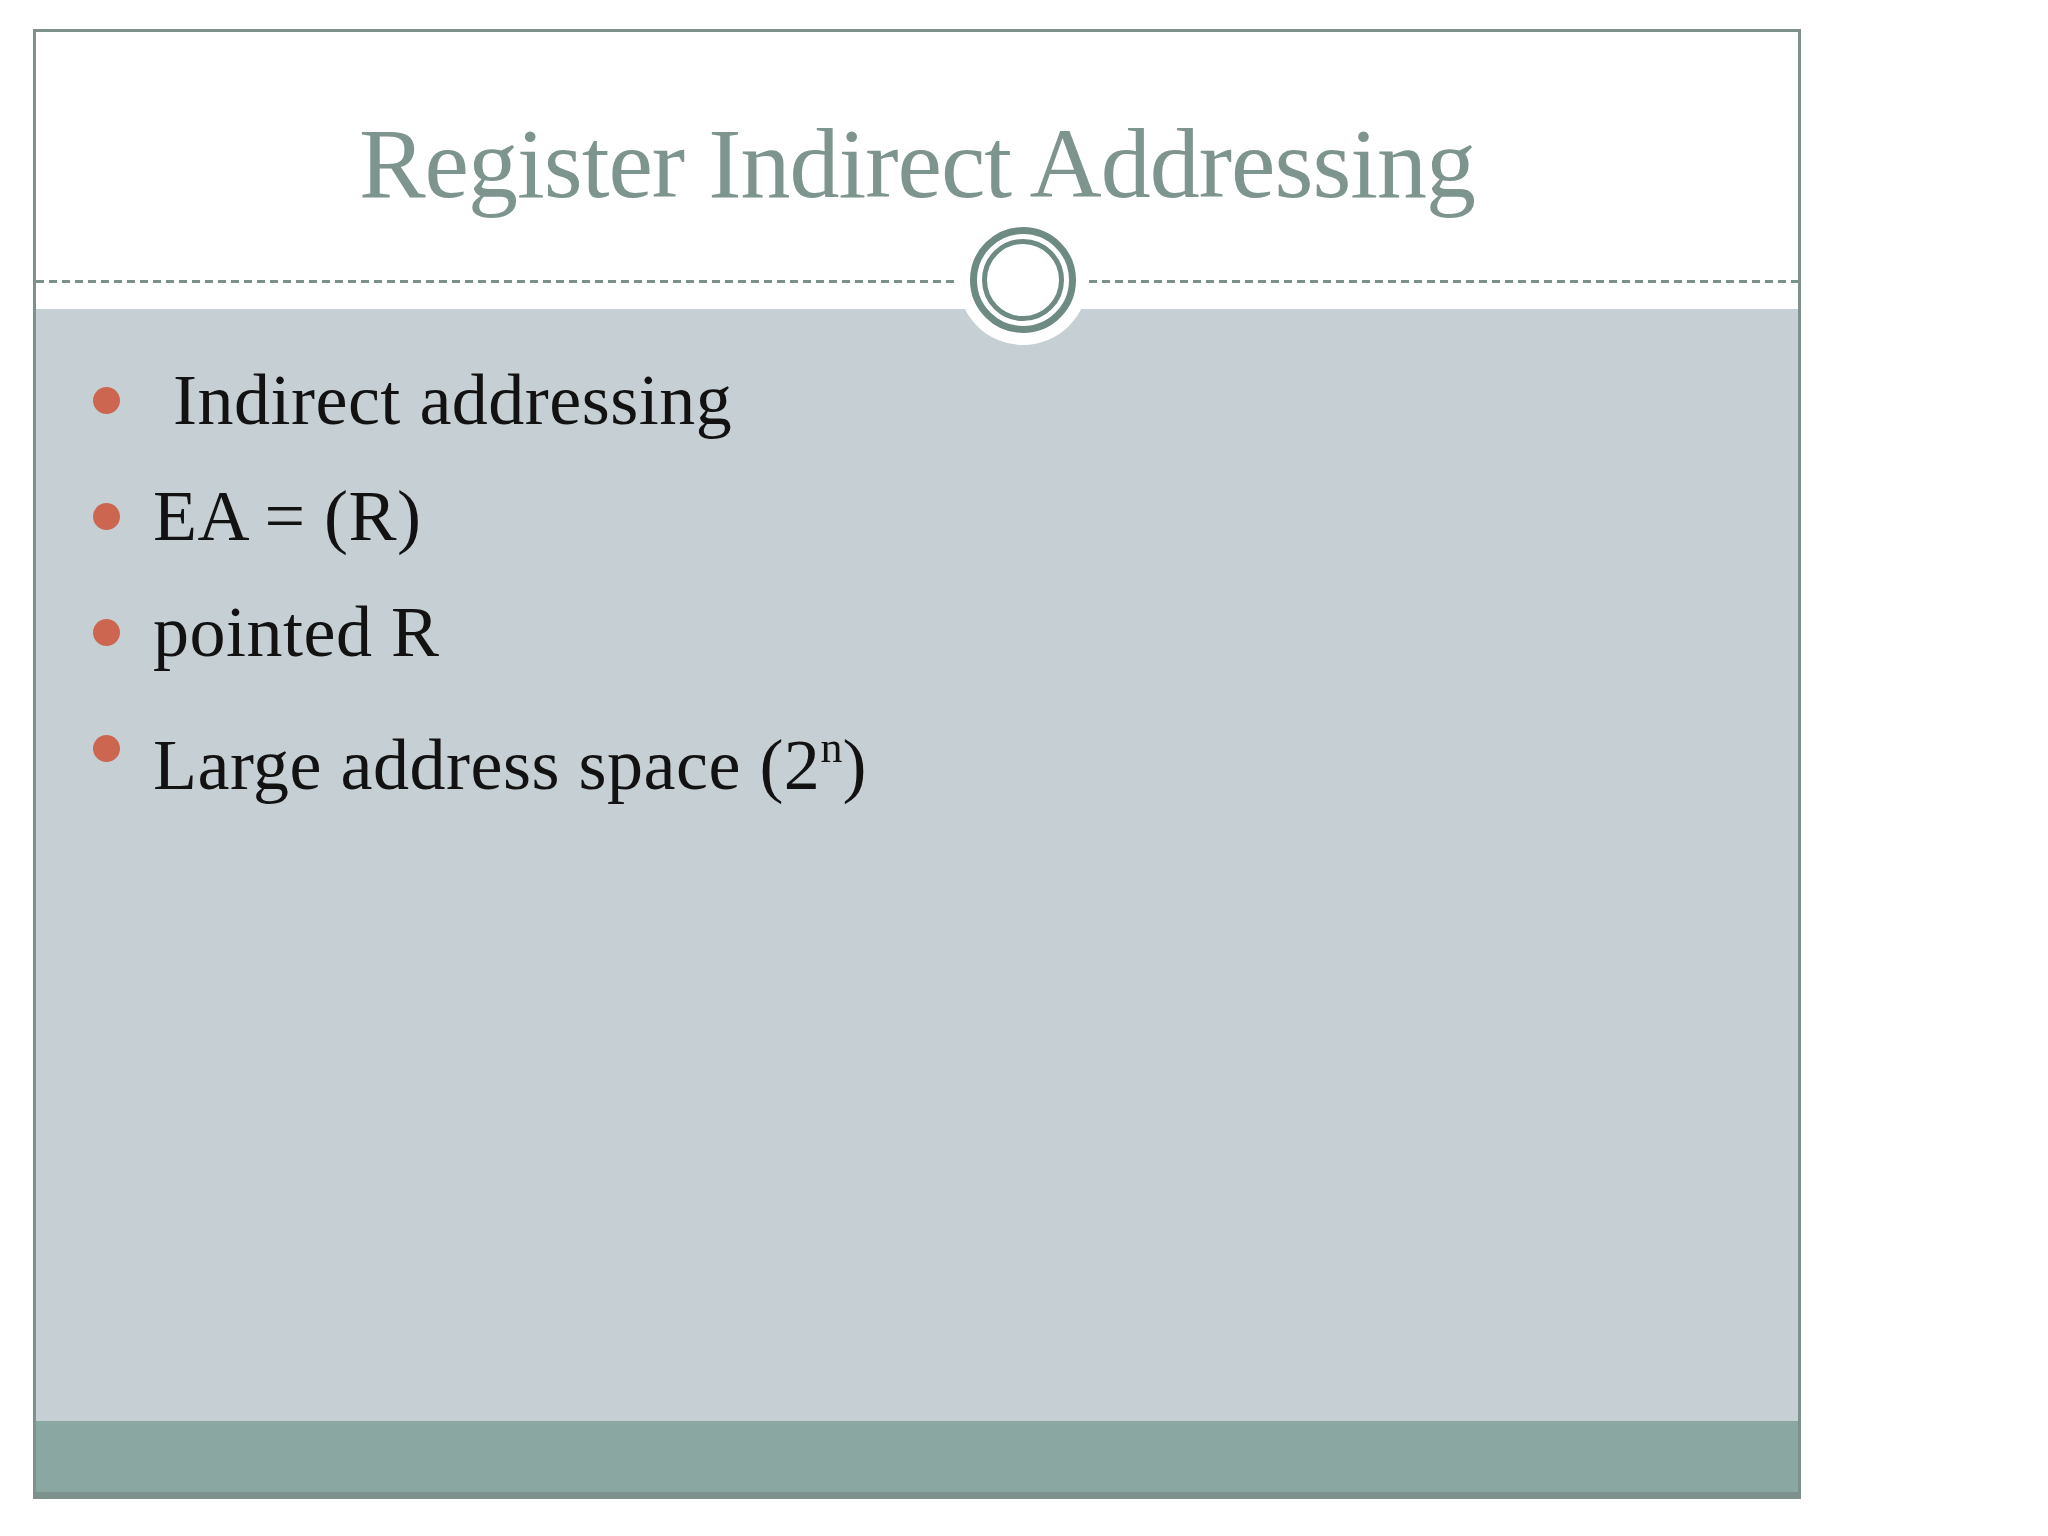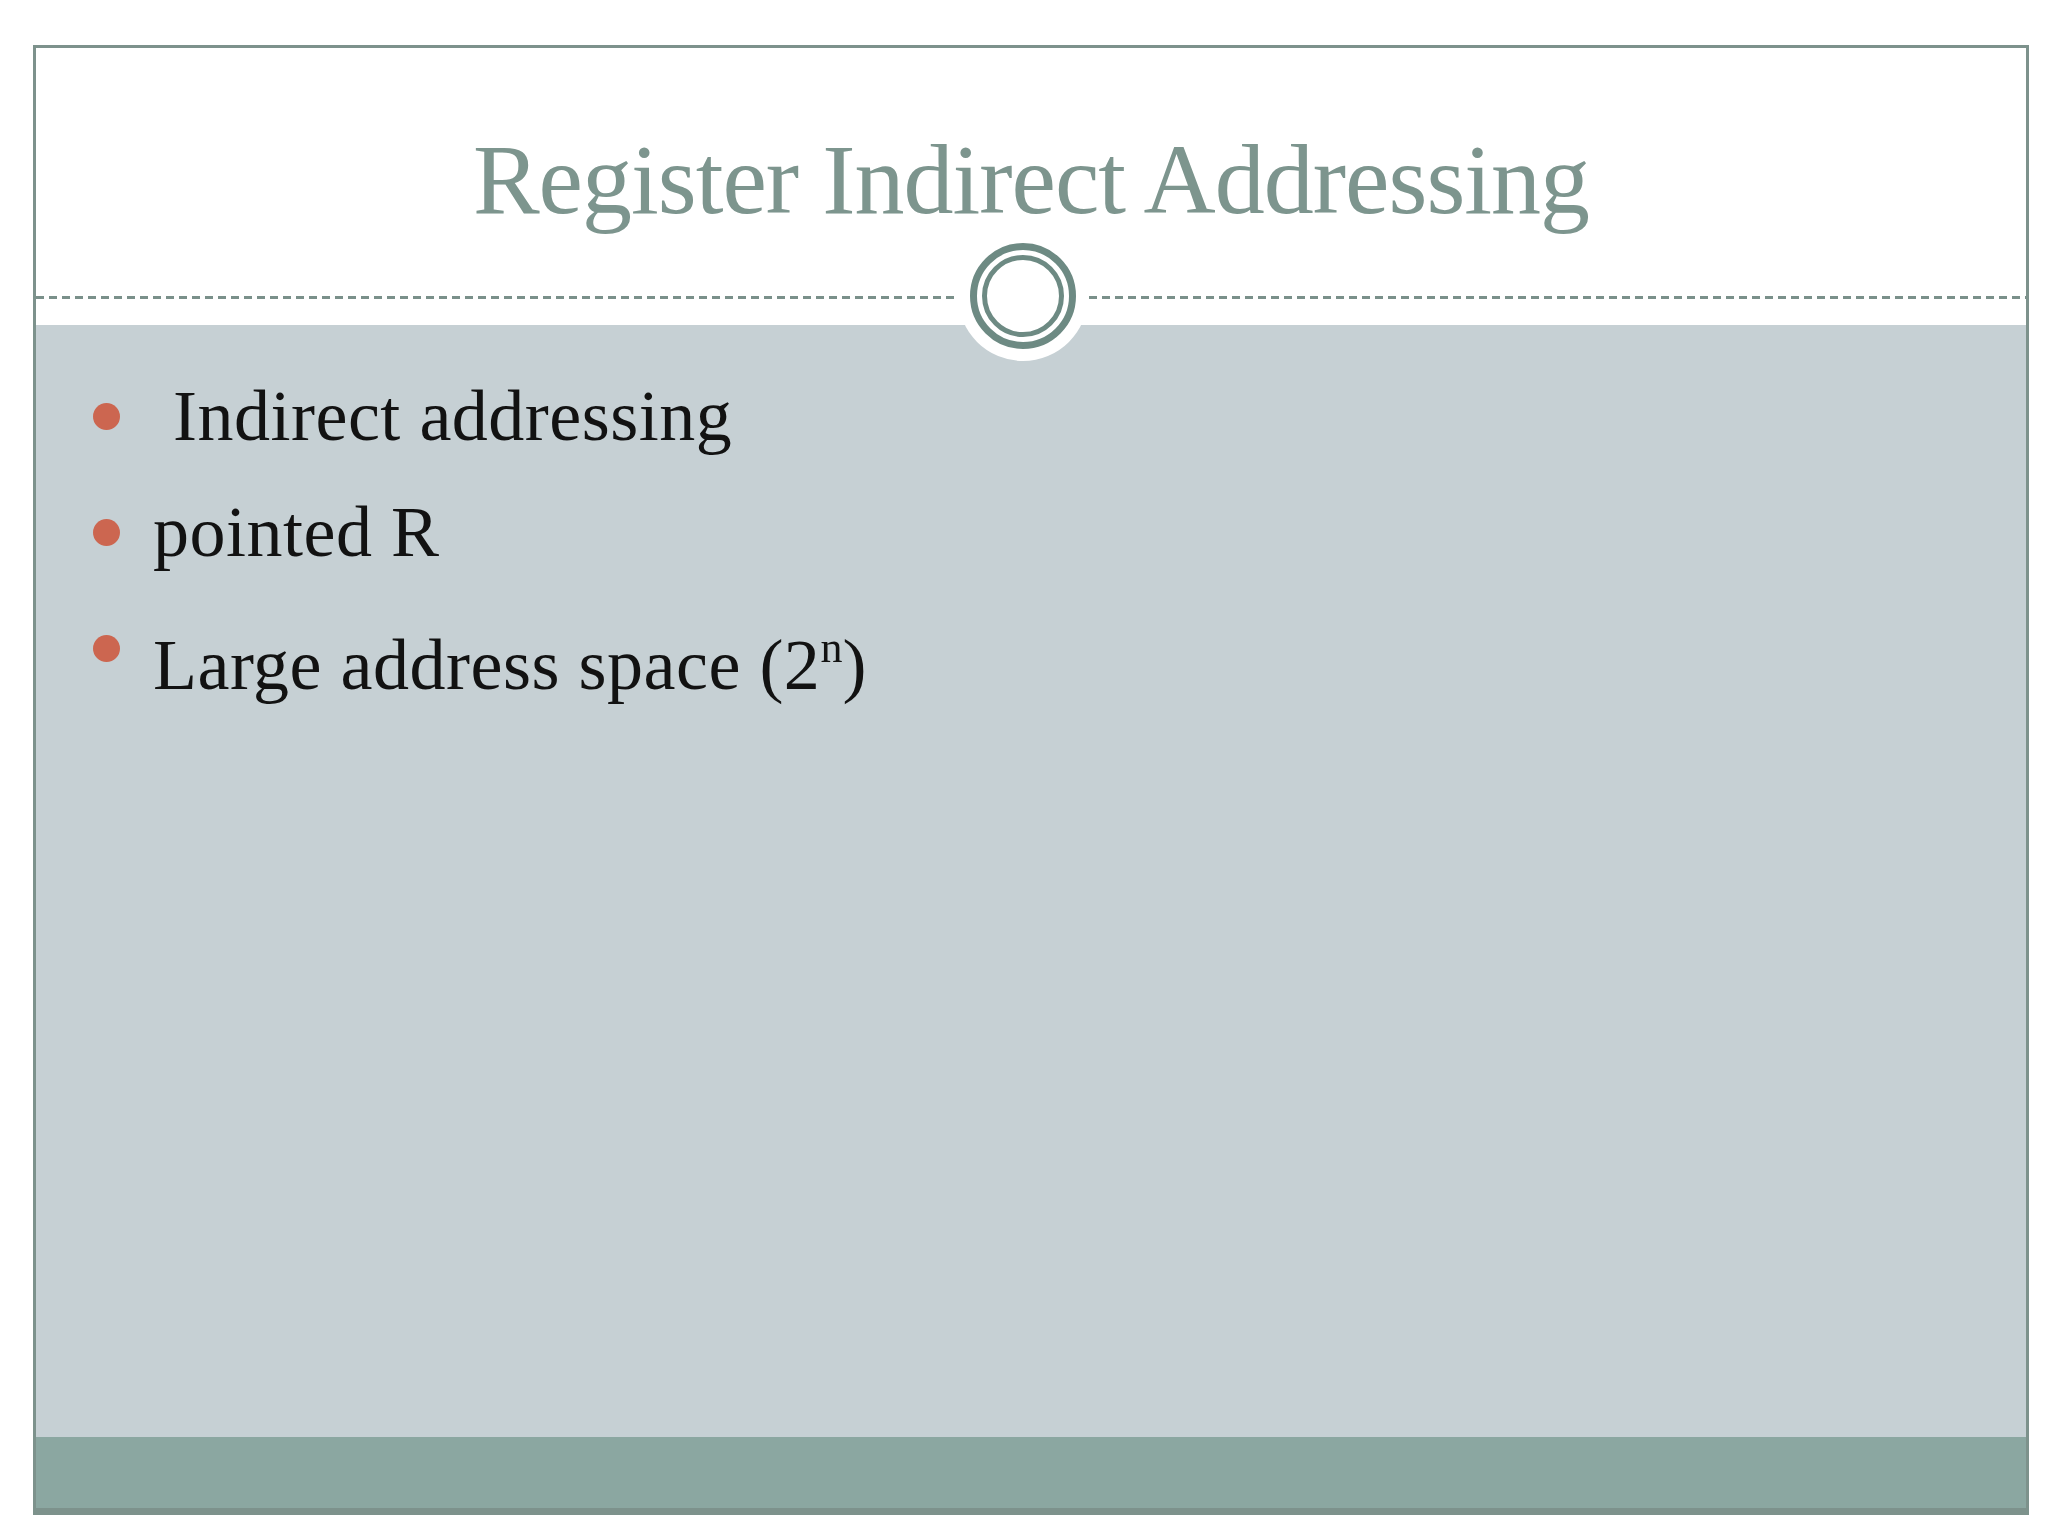--- a/index.html
+++ b/index.html
@@ -10,22 +10,22 @@
   body {
     width: 2048px;
     height: 1536px;
     position: relative;
     font-family: "Liberation Serif", "DejaVu Serif", serif;
     overflow: hidden;
   }
   .slide {
     position: absolute;
     left: 33px;
-    top: 45px;
-    width: 1996px;
+    top: 29px;
+    width: 1768px;
     height: 1470px;
     box-sizing: border-box;
     border: 3px solid var(--slide-border, #7d928c);
     background: #d946ef;
   }
   .title-area {
     position: absolute;
     top: 0; left: 0; right: 0;
     height: 277px;
     background: #ffffff;
@@ -135,20 +135,26 @@
 
   <div class="content-area">
 
     <div class="bullet-row">
       <span class="bullet-dot"></span>
       <div class="bullet-text pad-lead">
         <span class="line">Indirect addressing</span>
       </div>
     </div>
 
+    <div class="bullet-row">
+      <span class="bullet-dot"></span>
+      <div class="bullet-text">
+        <span class="line">EA = (R)</span>
+      </div>
+    </div>
 
     <div class="bullet-row">
       <span class="bullet-dot"></span>
       <div class="bullet-text">
         <span class="line">pointed R</span>
       </div>
     </div>
 
     <div class="bullet-row">
       <span class="bullet-dot"></span>

